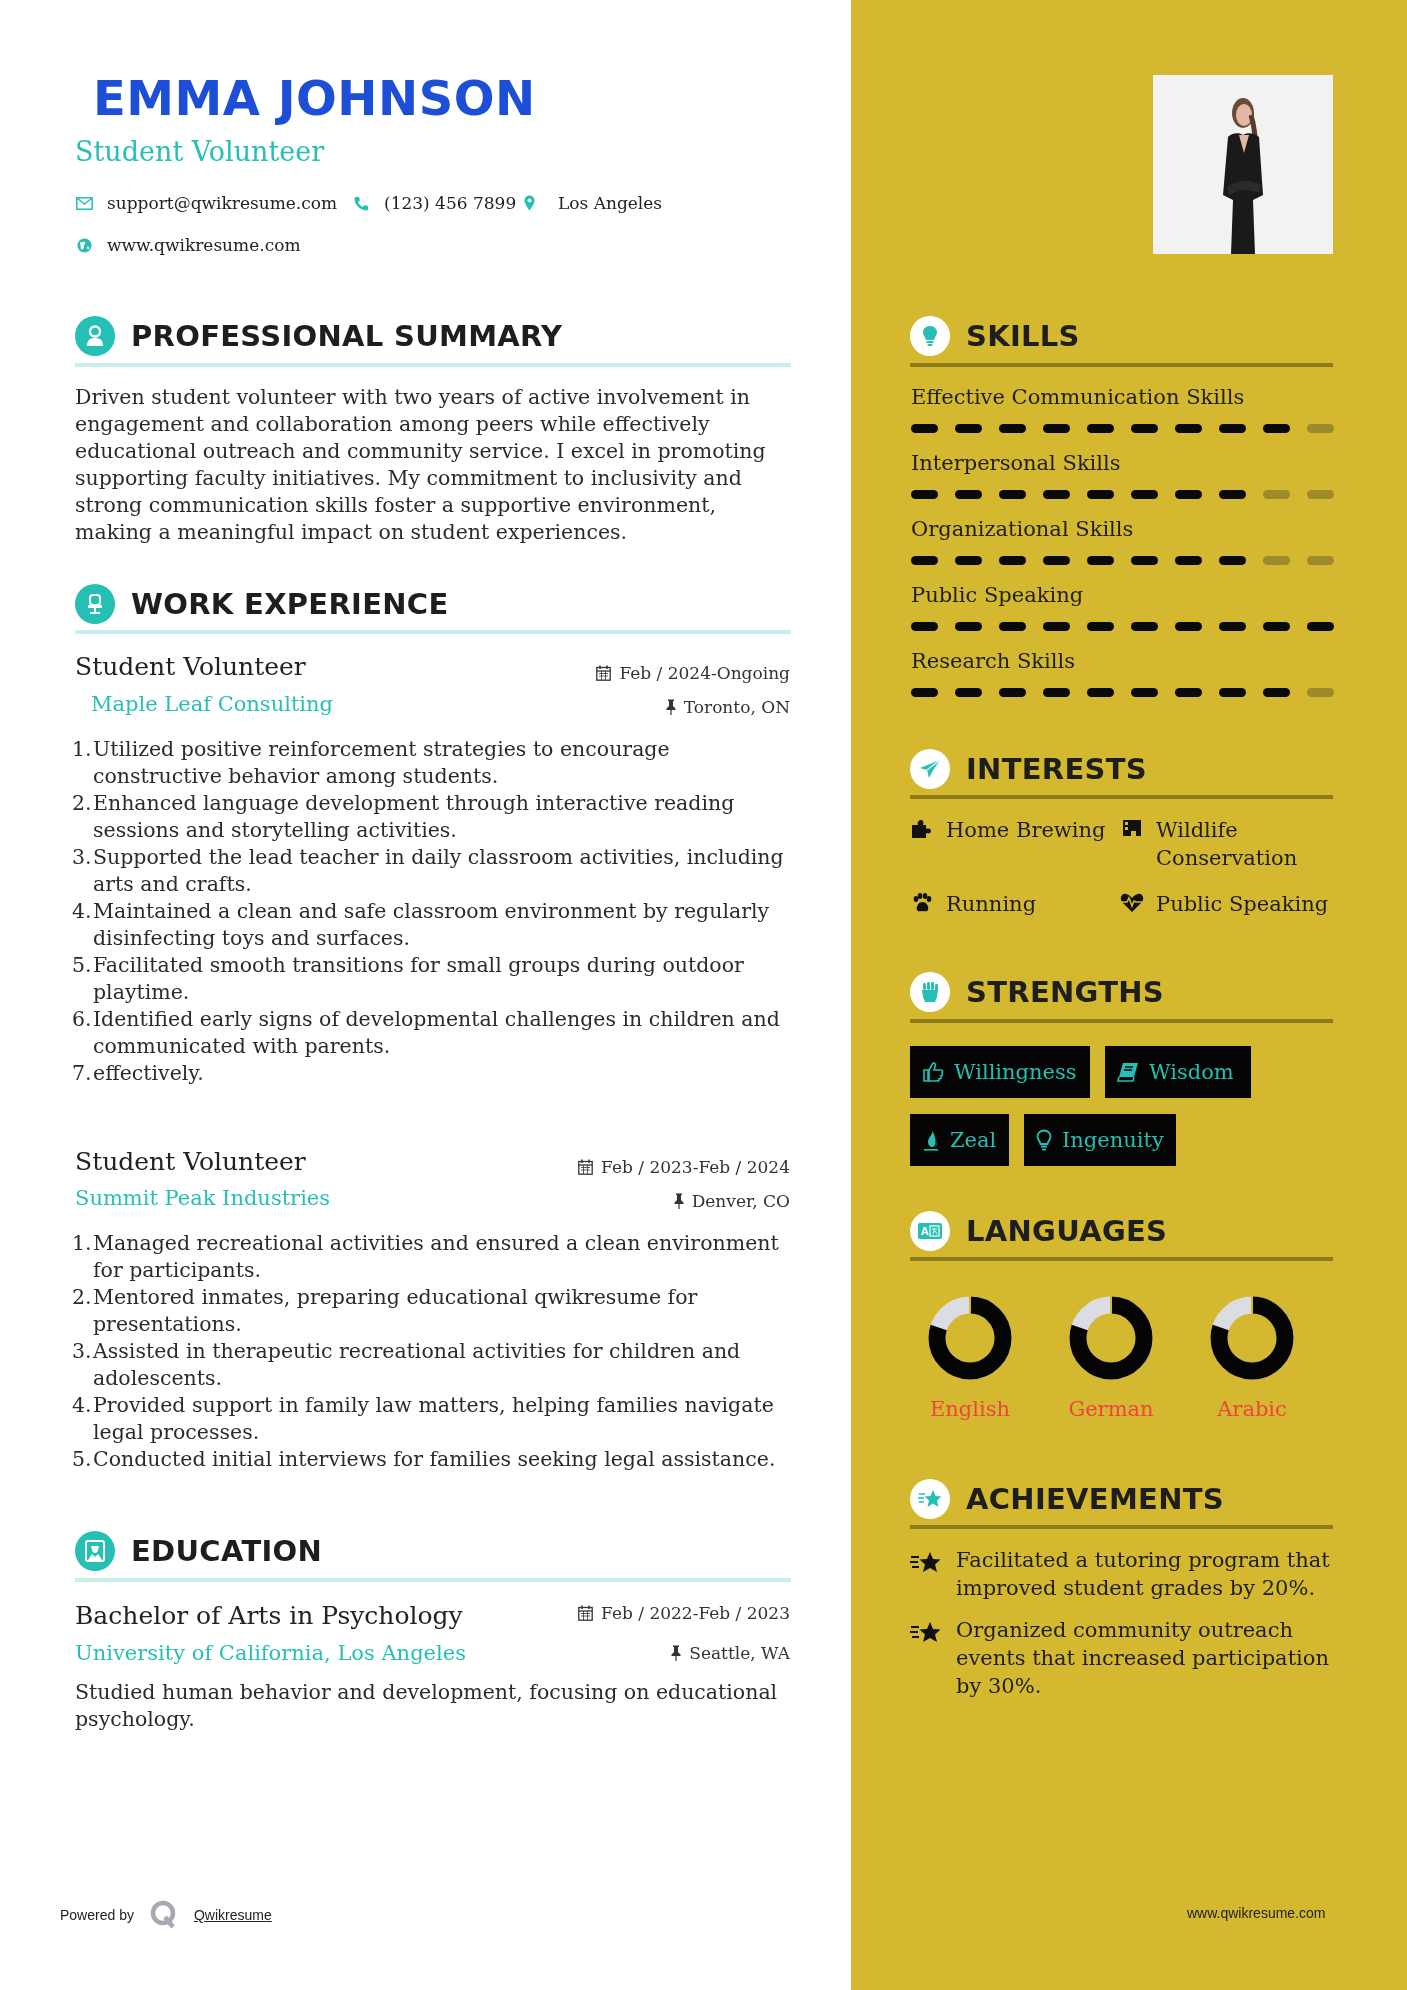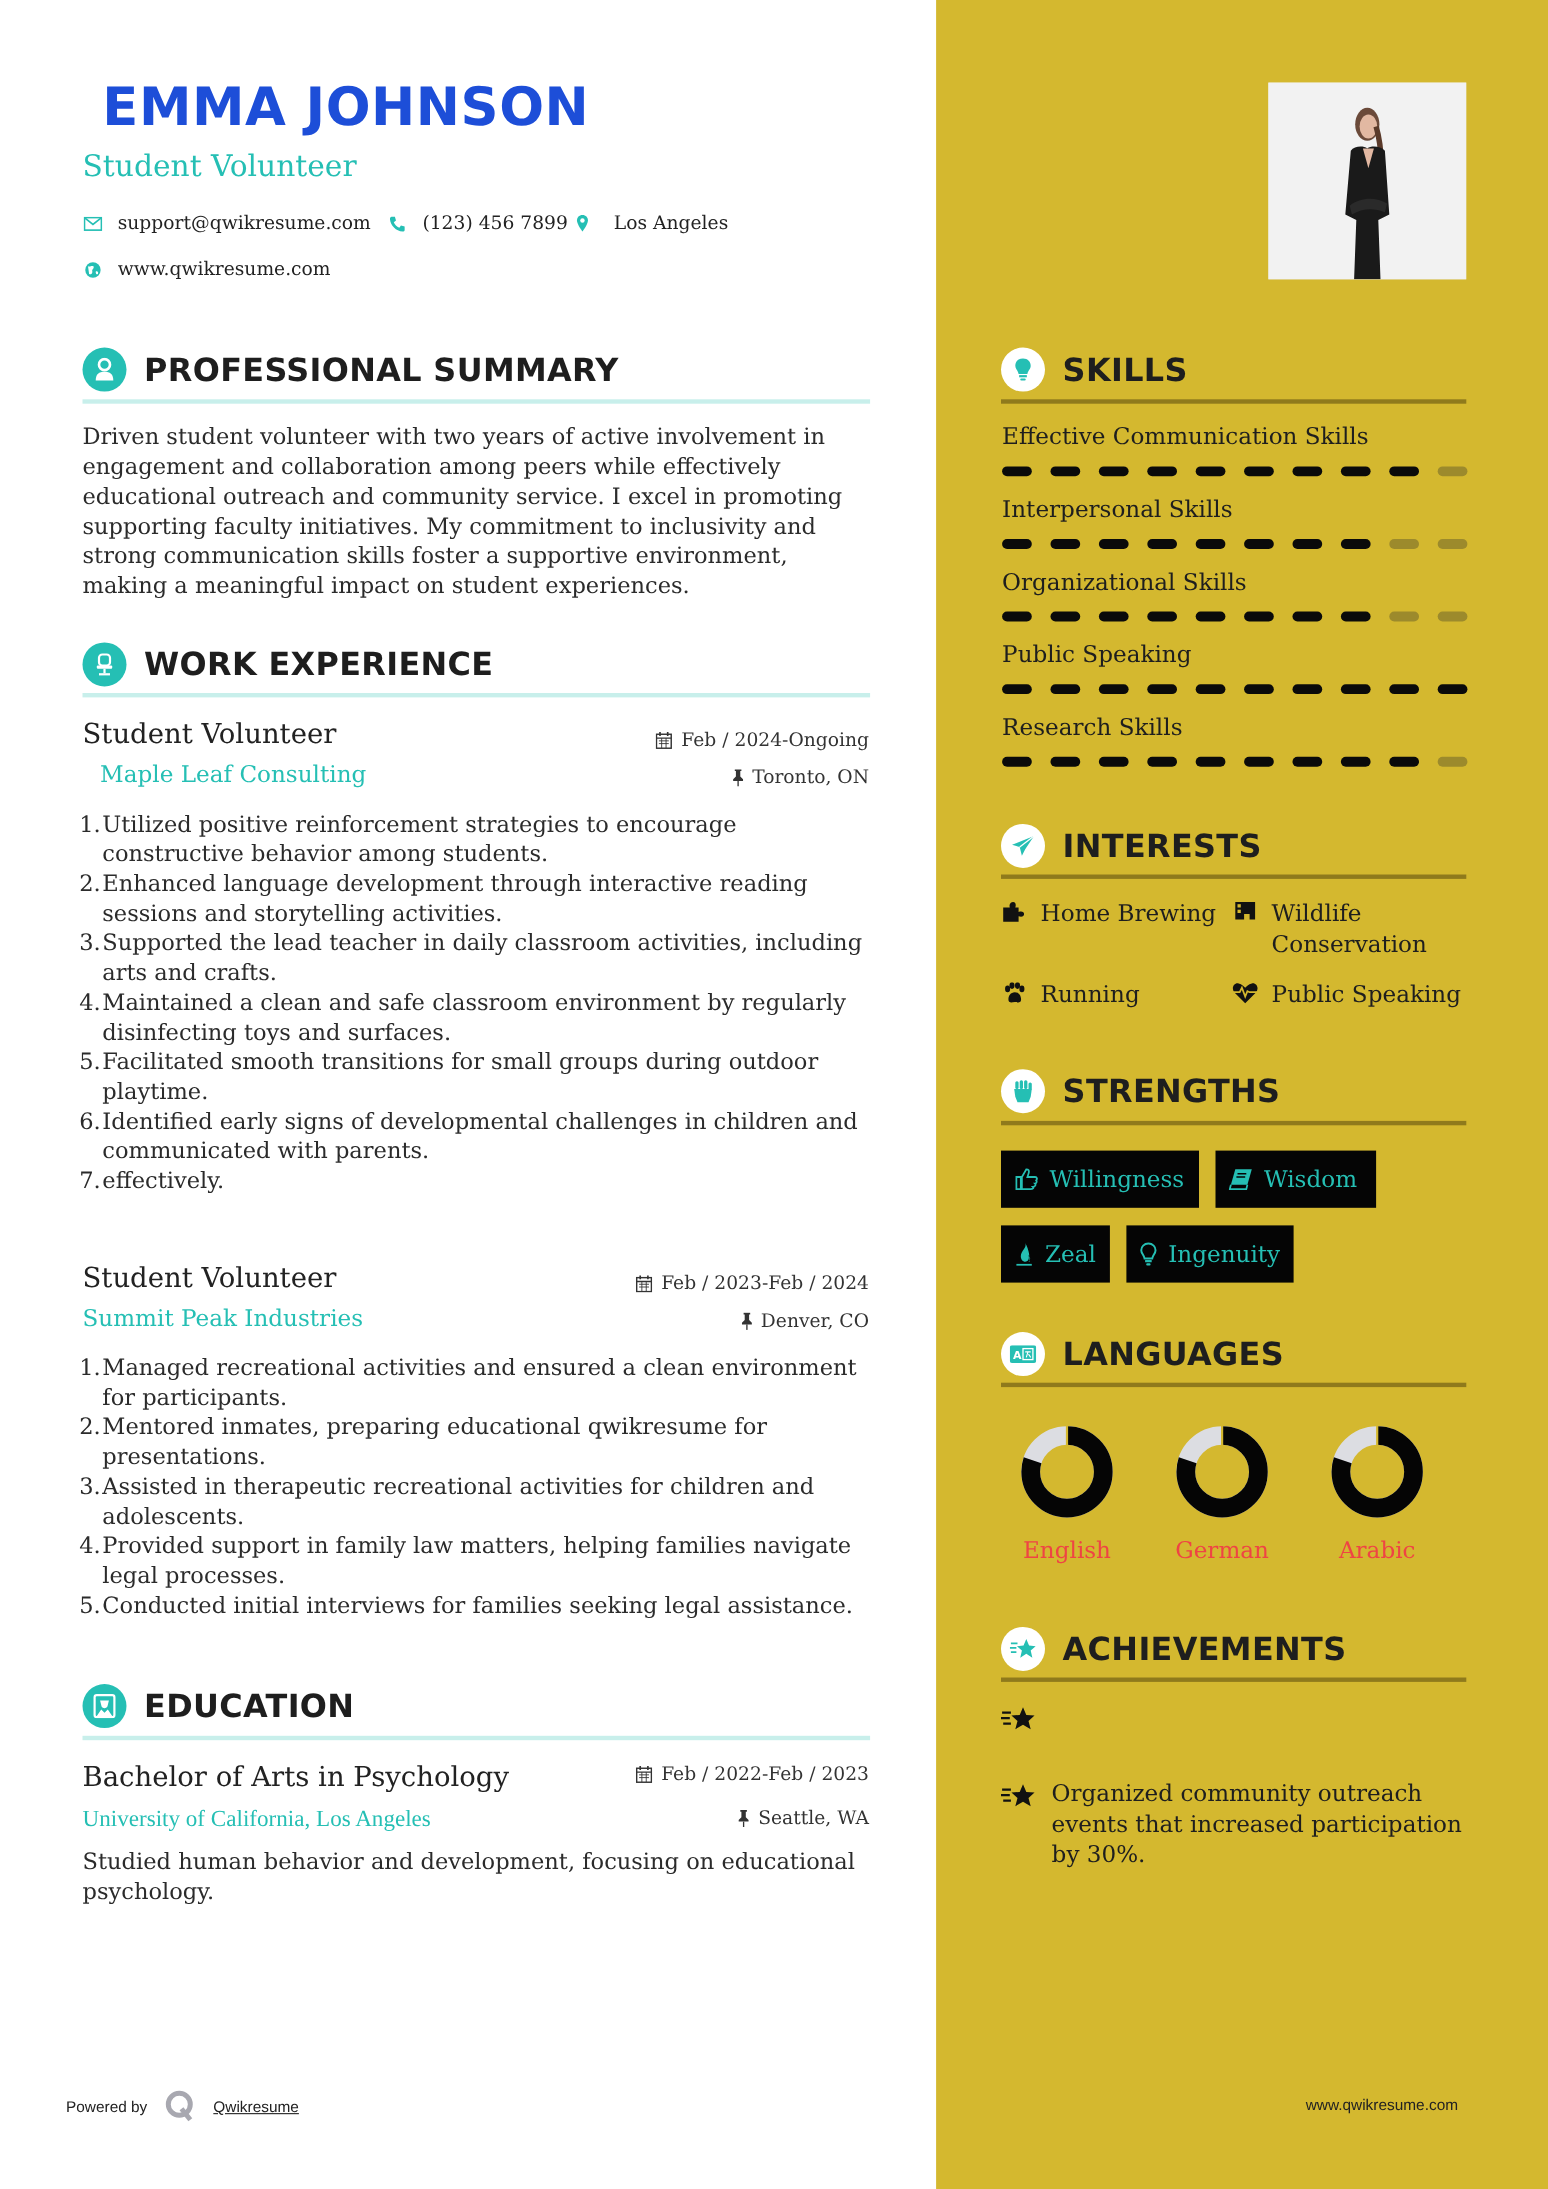--- a/index.html
+++ b/index.html
@@ -247,21 +247,21 @@
     <svg width="22" height="22" viewBox="0 0 22 22">
         <rect x="2" y="1" width="18" height="20" rx="2" fill="none" stroke="#fff" stroke-width="2"></rect>
         <path d="M7 6 L15 6 L14 10 C14 12 12 13 11 13 C10 13 8 12 8 10 Z" fill="#fff"></path>
         <path d="M4 20 L8 14 L11 17 L14 14 L18 20 Z" fill="#fff"></path>
       </svg>
   </span>
   <span class="txt">EDUCATION</span>
 </div>
 <div class="rule-l" style="top:1578px;"></div>
 <div class="job-title" style="left:75px; top:1601px;">Bachelor of Arts in Psychology</div>
-<div class="company" style="left:75px; top:1641px;font-family:Liberation Serif, serif;">University of California, Los Angeles</div>
+<div class="company" style="left:75px; top:1641px;">University of California, Los Angeles</div>
 <div class="meta" style="right:617px; top:1603px;">
   <span class="mi">
     <svg width="15" height="16" viewBox="0 0 15 16">
         <rect x="0.8" y="2.5" width="13.4" height="12.7" fill="none" stroke="#333" stroke-width="1.3"></rect>
         <line x1="0.8" y1="6" x2="14.2" y2="6" stroke="#333" stroke-width="1.3"></line>
         <line x1="4" y1="0.5" x2="4" y2="4" stroke="#333" stroke-width="1.5"></line>
         <line x1="11" y1="0.5" x2="11" y2="4" stroke="#333" stroke-width="1.5"></line>
         <path d="M3 8.5h9M3 11h9M5.5 6v9M9.5 6v9" stroke="#333" stroke-width="0.8"></path>
       </svg>
   </span>
@@ -525,20 +525,24 @@
 </div>
 <div class="rule-r" style="top:1525px;"></div>
 
 <div class="ach" style="top:1546px;">
   <span class="ai">
     <svg width="32" height="24" viewBox="0 0 32 24">
         <path d="M20 2 L23 9 L30.5 9.5 L25 14.5 L27 22 L20 18 L13 22 L15 14.5 L9.5 9.5 L17 9 Z" fill="#111"></path>
         <path d="M1 7 L9 7 M0 12 L8 12 M2 17 L9 17" stroke="#111" stroke-width="2"></path>
       </svg>
   </span>
+  <span style="display:flex; flex-direction:column;">
+    <span>Facilitated a tutoring program that</span>
+    <span>improved student grades by 20%.</span>
+  </span>
 </div>
 <div class="ach" style="top:1616px;">
   <span class="ai">
     <svg width="32" height="24" viewBox="0 0 32 24">
         <path d="M20 2 L23 9 L30.5 9.5 L25 14.5 L27 22 L20 18 L13 22 L15 14.5 L9.5 9.5 L17 9 Z" fill="#111"></path>
         <path d="M1 7 L9 7 M0 12 L8 12 M2 17 L9 17" stroke="#111" stroke-width="2"></path>
       </svg>
   </span>
   <span style="display:flex; flex-direction:column;">
     <span>Organized community outreach</span>

